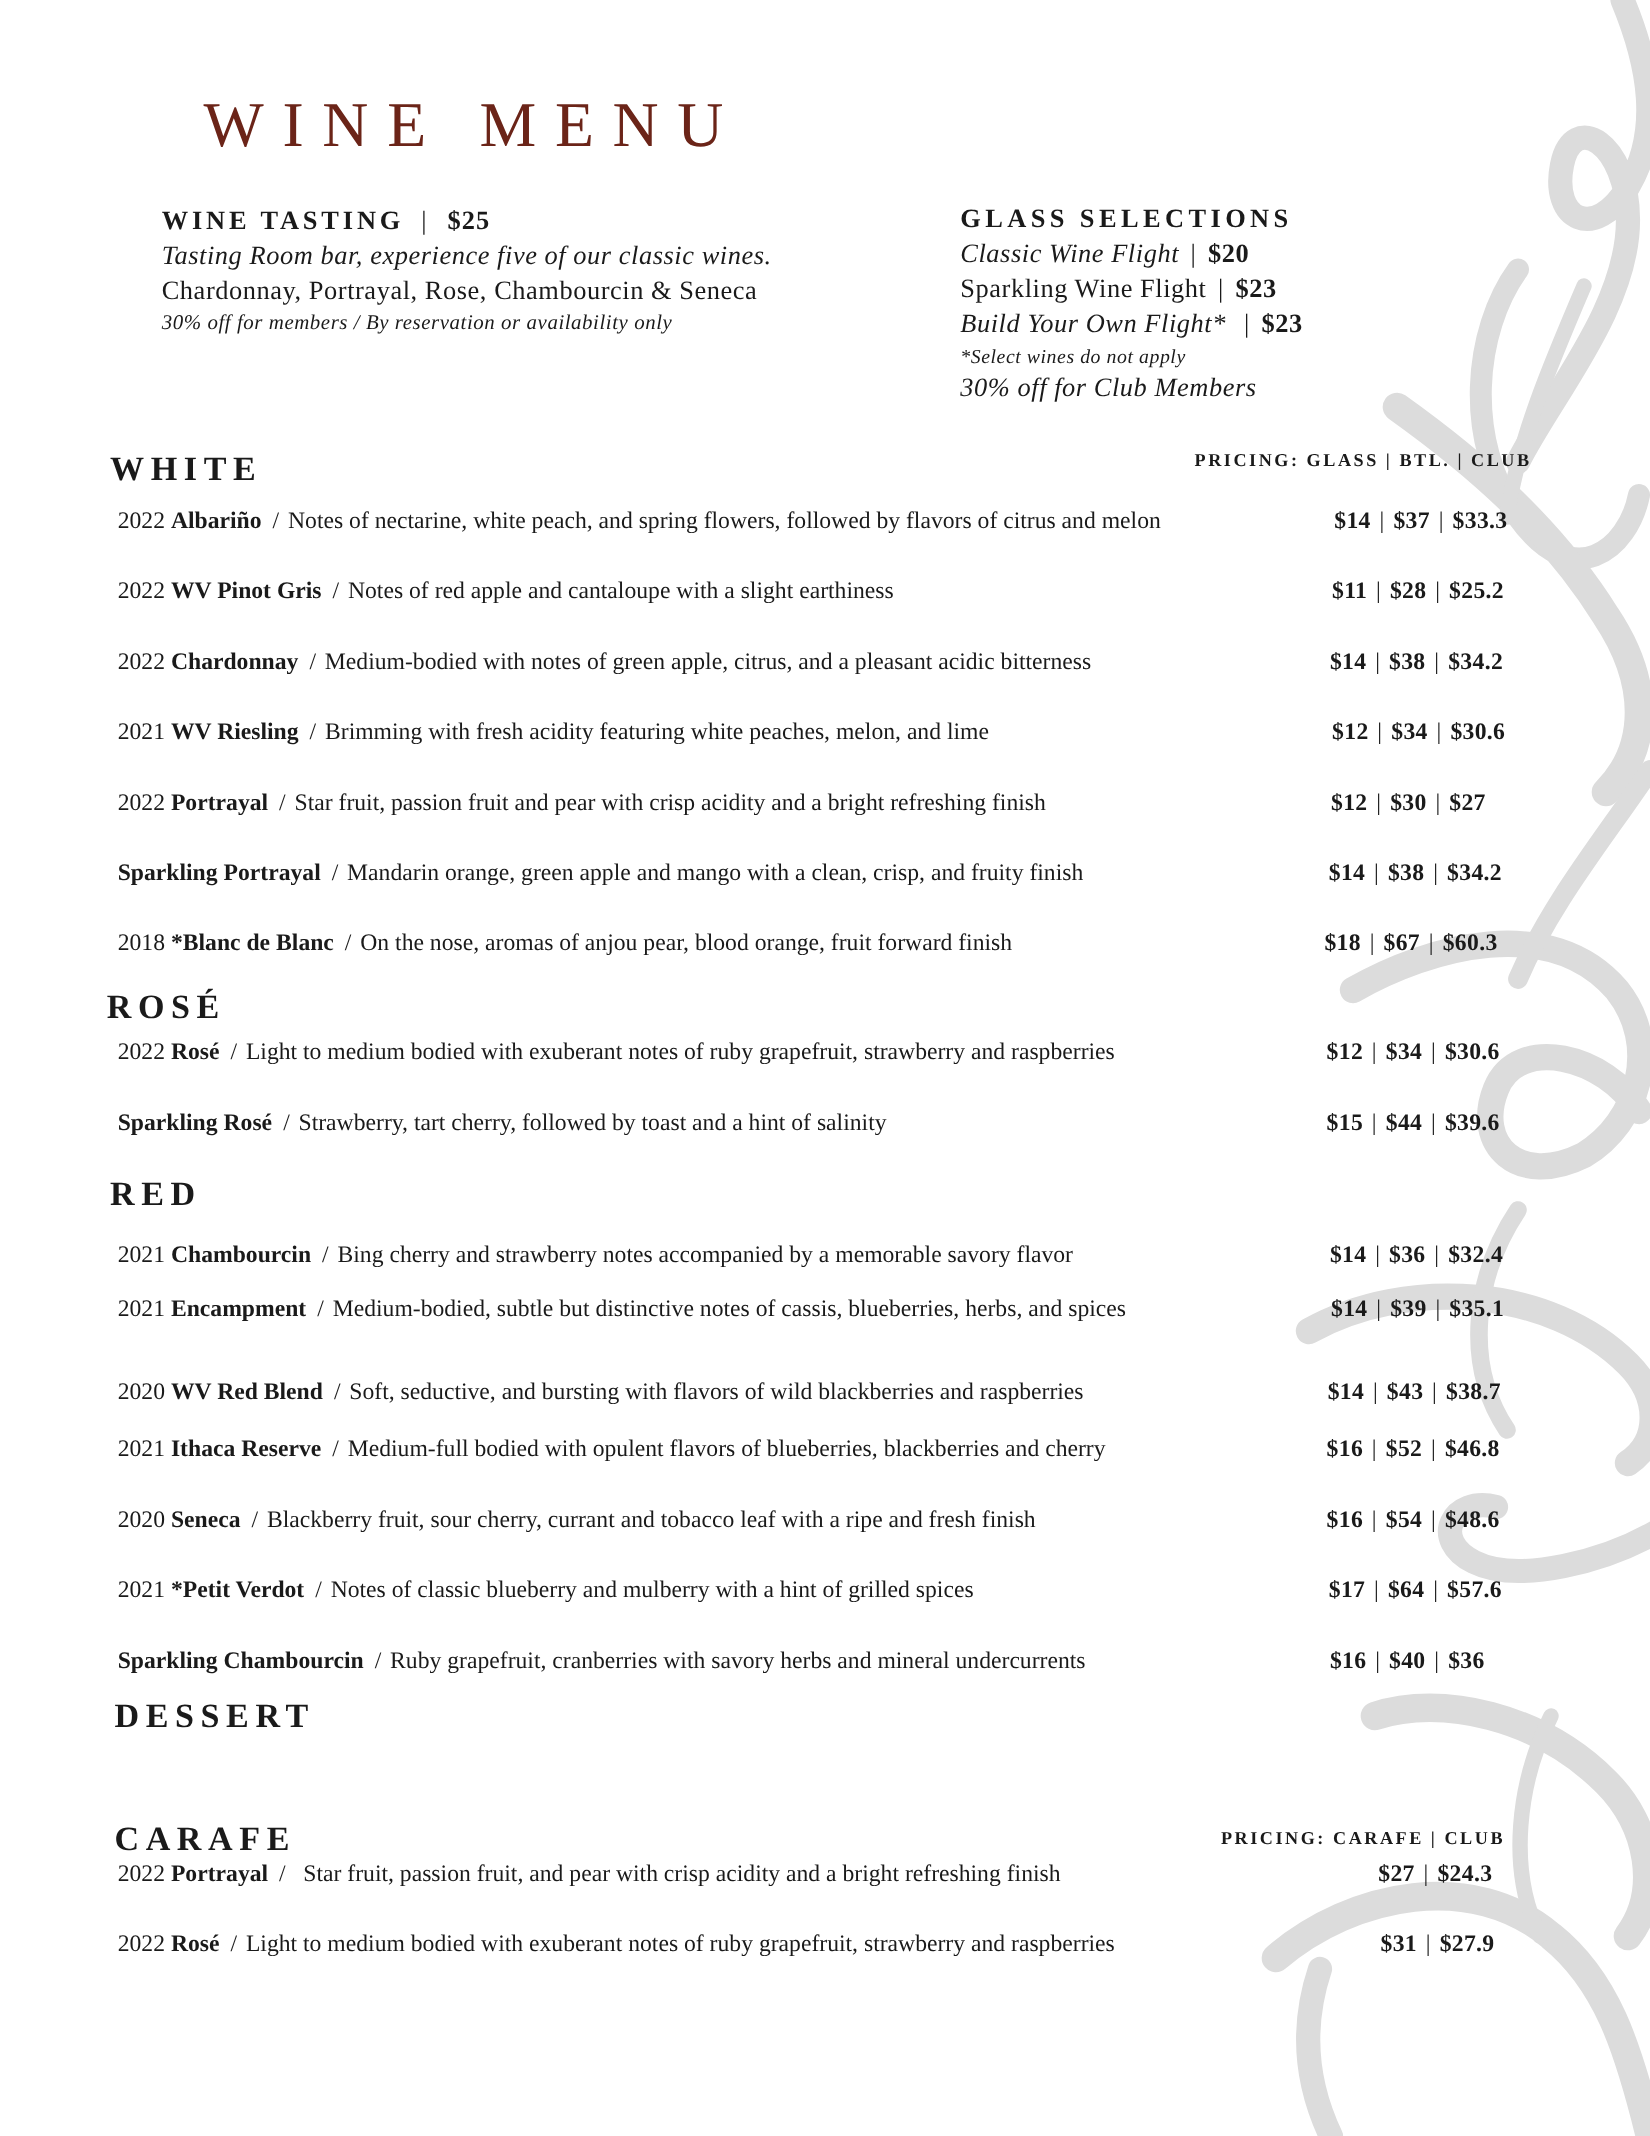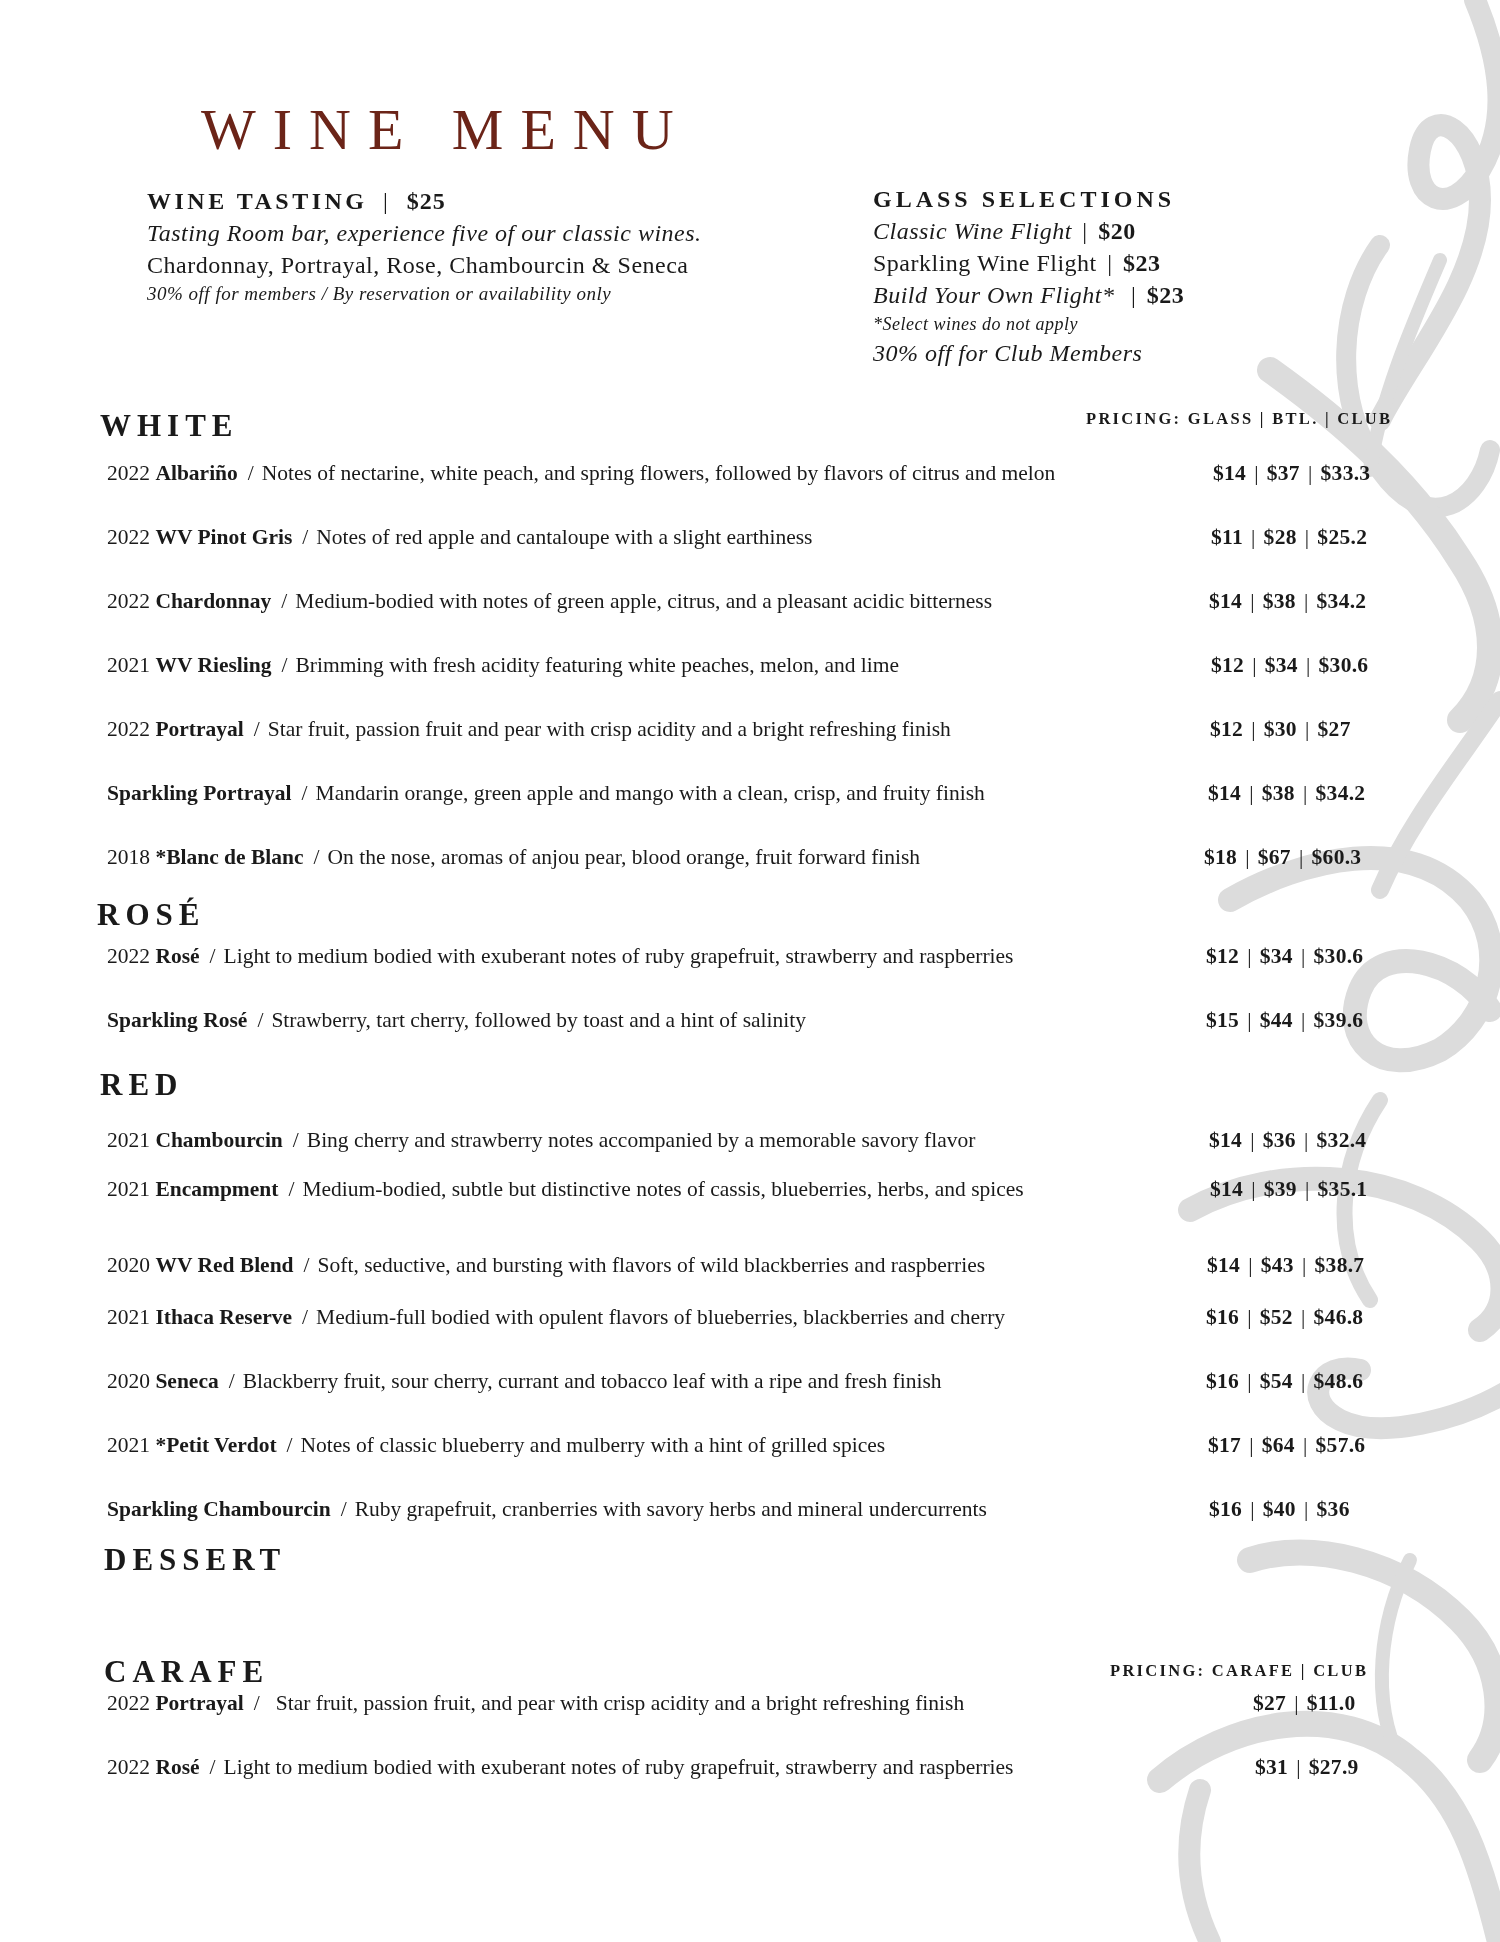--- a/index.html
+++ b/index.html
@@ -30,21 +30,21 @@
       z-index: 1;
     }
     .title {
       position: absolute;
       left: 185px;
       top: 80px;
       font-size: 58px;
       letter-spacing: 17px;
       color: #6b2418;
       font-weight: normal;
-      margin: 16px;
+      margin: 0;
     }
     .tasting {
       position: absolute;
       left: 147px;
       top: 185px;
       width: 640px;
     }
     .flights {
       position: absolute;
       left: 873px;
@@ -248,21 +248,21 @@
   </div>
   <div class="row" style="top:1494px;">
     <span class="name">Sparkling Chambourcin</span><span class="sep">/</span><span class="desc">Ruby grapefruit, cranberries with savory herbs and mineral undercurrents</span>
     <span class="prices" style="left:1102px;"><span>$16</span><span class="bar">|</span><span>$40</span><span class="bar">|</span><span>$36</span></span>
   </div>
 
 
   <div class="row" style="top:1688px;">
     <span class="year">2022</span>
     <span class="name">Portrayal</span><span class="sep" style="padding-right:16px;">/</span><span class="desc">Star fruit, passion fruit, and pear with crisp acidity and a bright refreshing finish</span>
-    <span class="prices" style="left:1146px;"><span>$27</span><span class="bar">|</span><span>$11.0</span></span>
+    <span class="prices" style="left:1146px;"><span>$27</span><span class="bar">|</span><span>$24.3</span></span>
   </div>
   <div class="row" style="top:1752px;">
     <span class="year">2022</span>
     <span class="name">Rosé</span><span class="sep">/</span><span class="desc">Light to medium bodied with exuberant notes of ruby grapefruit, strawberry and raspberries</span>
     <span class="prices" style="left:1148px;"><span>$31</span><span class="bar">|</span><span>$27.9</span></span>
   </div>
 
 </div>
 
 </body></html>

